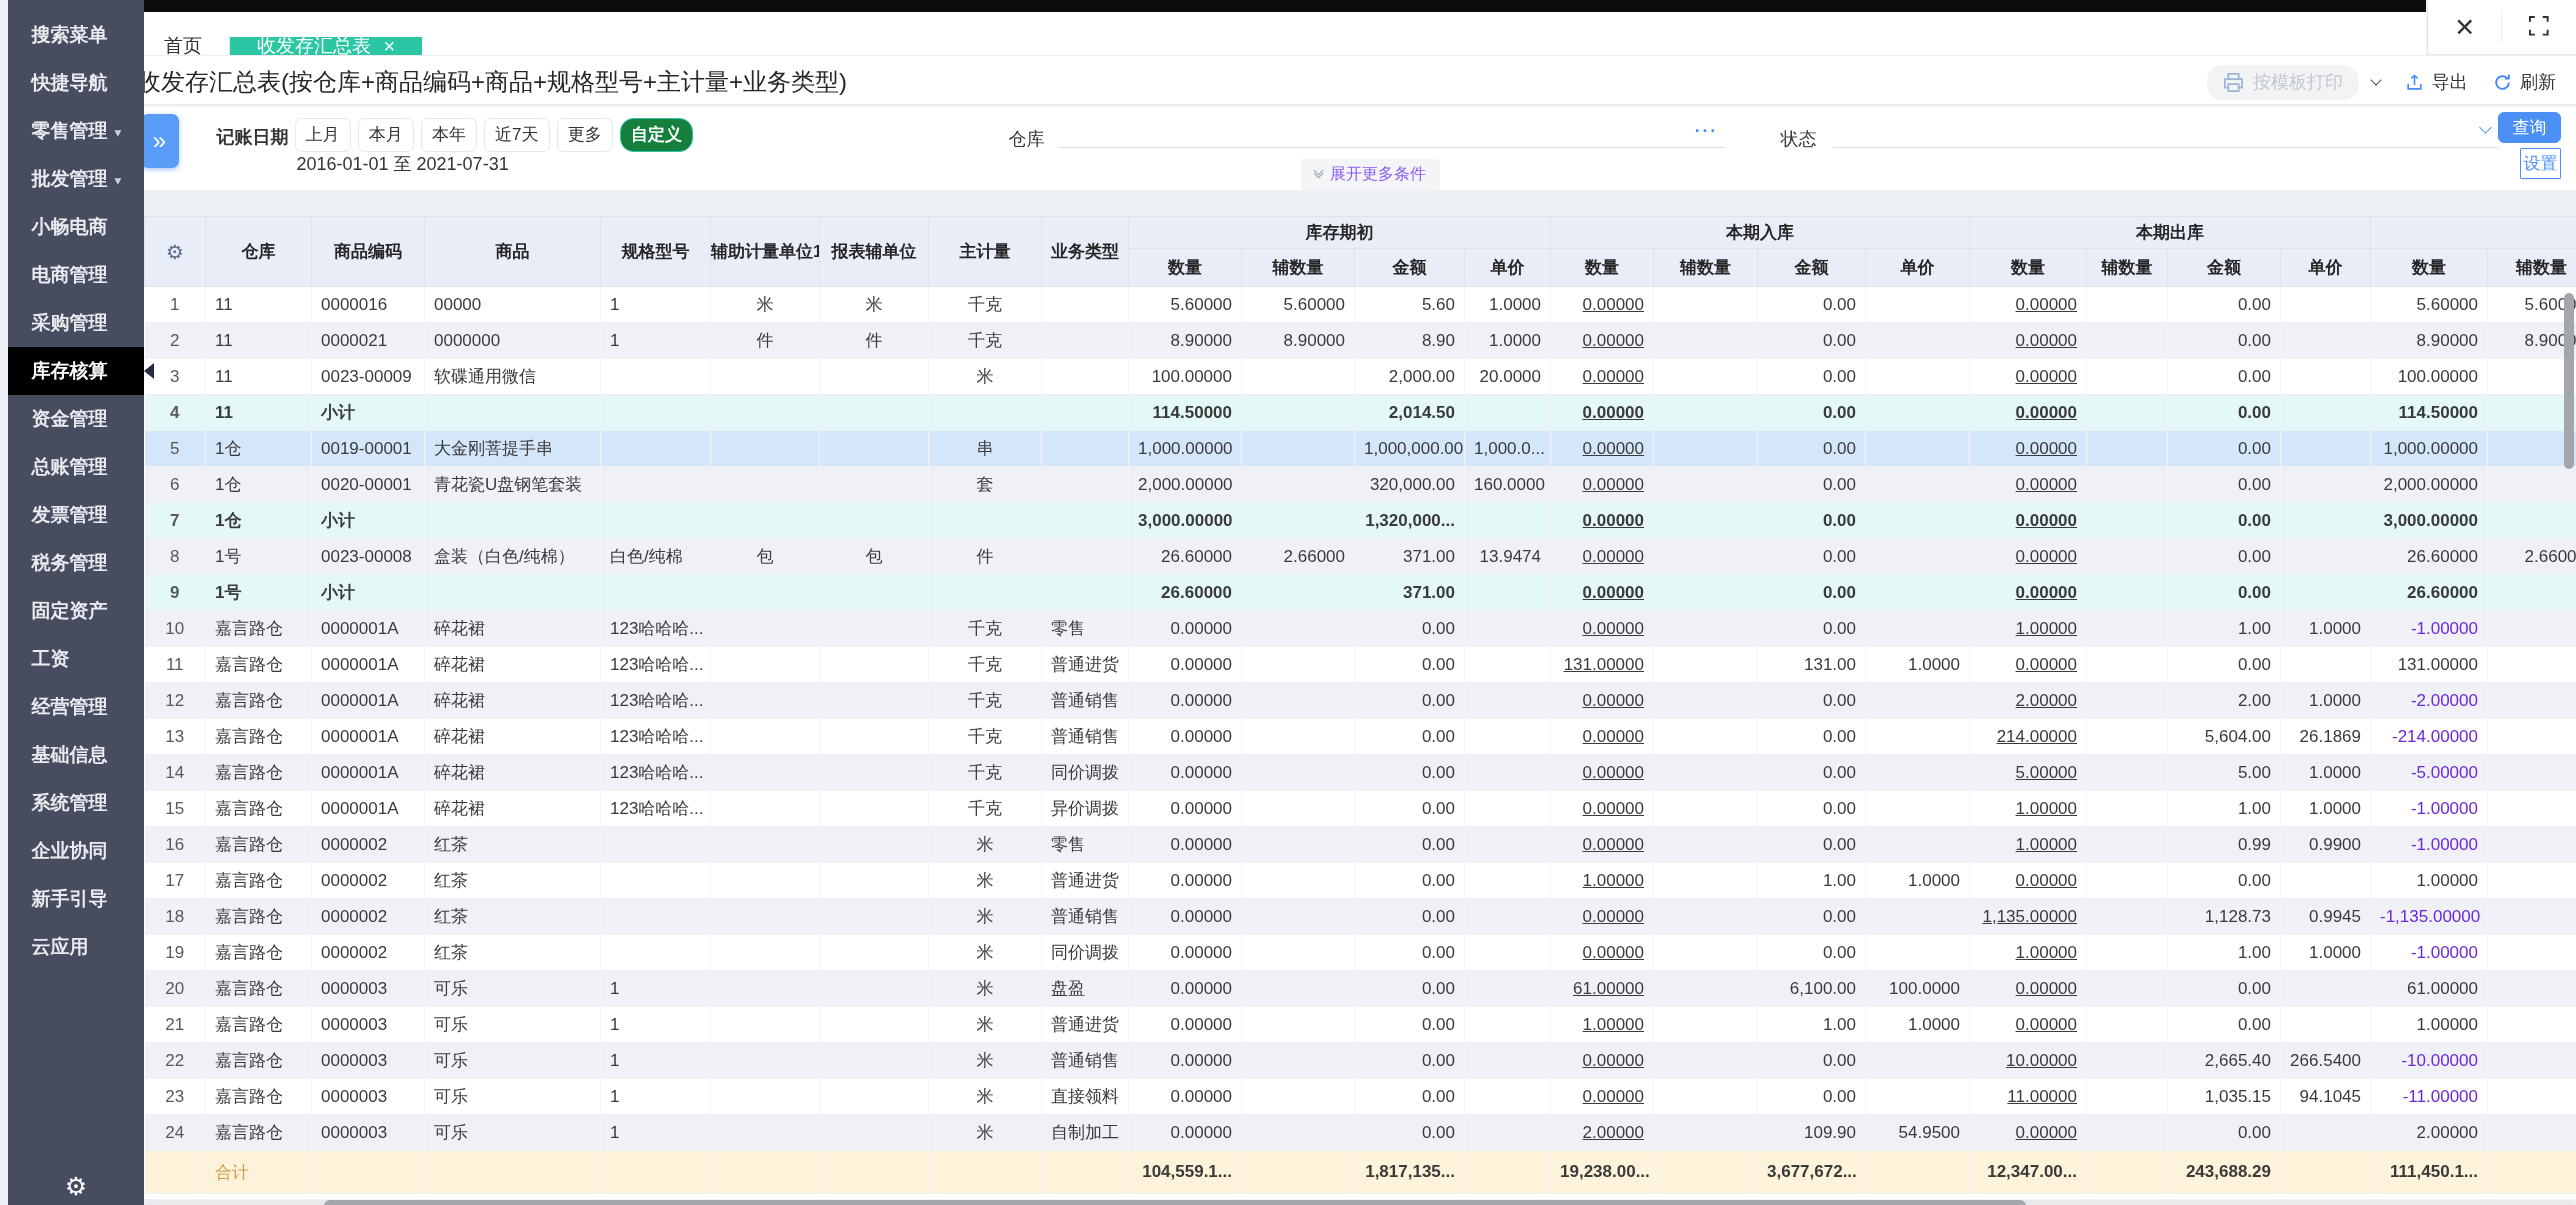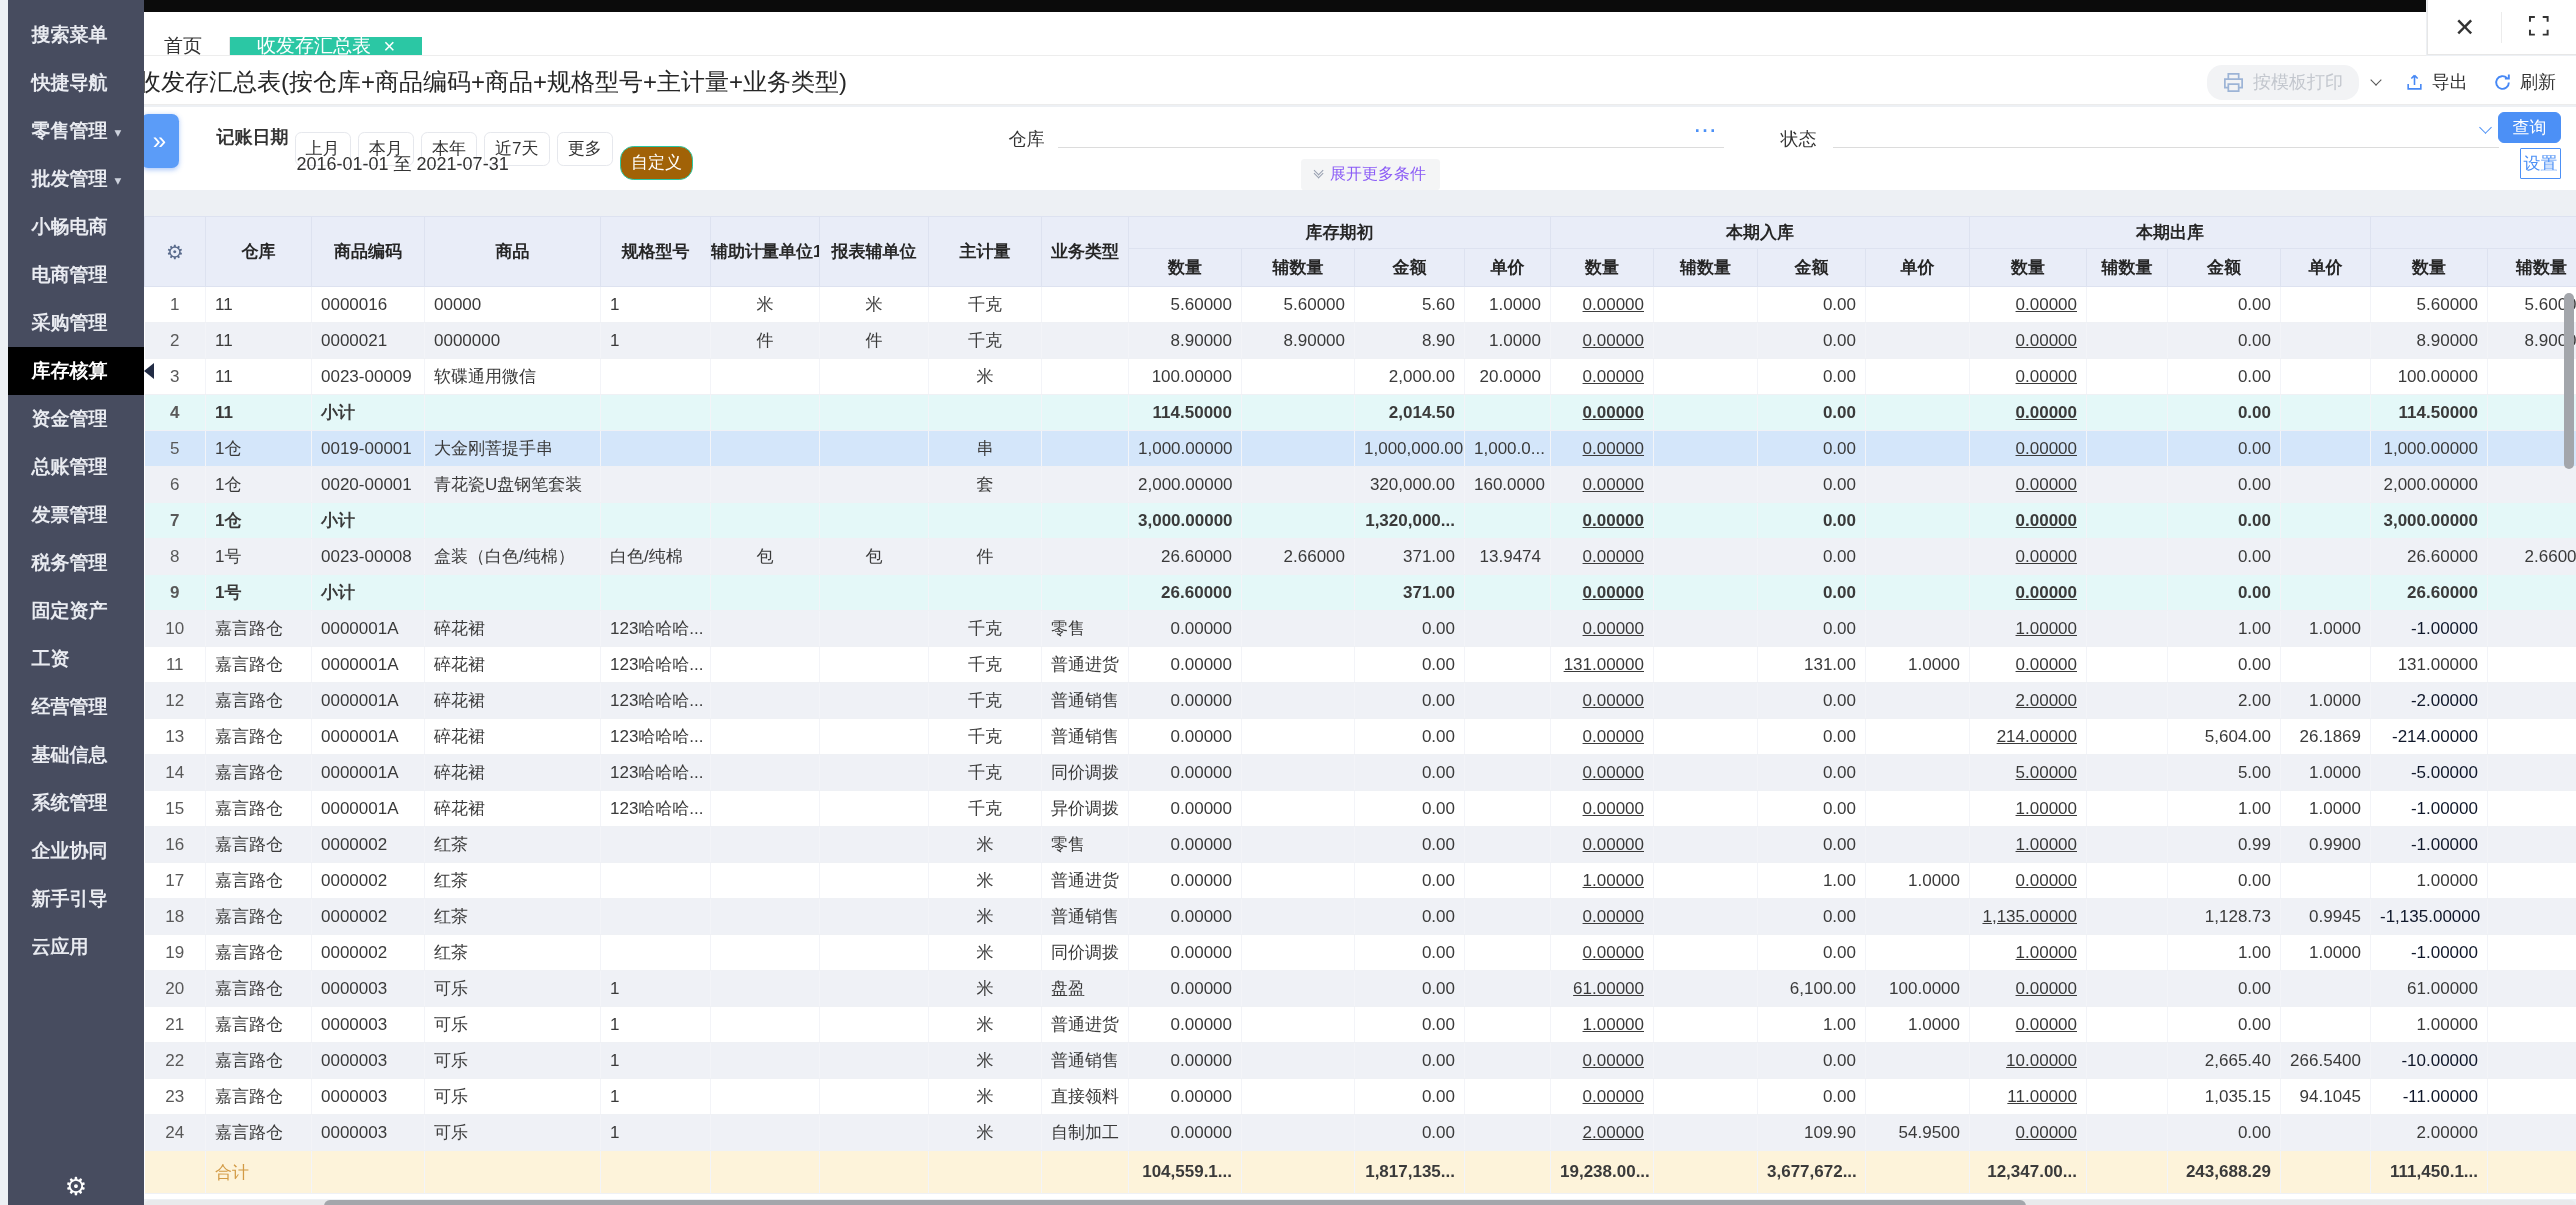--- a/index.html
+++ b/index.html
@@ -45,21 +45,21 @@
 
   
   .filterpanel { position:absolute; left:13.5px; top:107px; width:2445px; height:83px; background:#fff; }
   .collapse-btn { position:absolute; left:10px; top:7.2px; width:38px; height:54px; background:#5b9cf8;
     border-radius:7.2px; color:#fff; font-size:24px; display:flex; align-items:center; justify-content:center;
     cursor:pointer; box-shadow:0 1.8px 5.4px rgba(75,135,240,.45); }
   .f-date-label { position:absolute; left:86px; top:18px; font-size:18px; color:#333; font-weight:bold; }
   .pillrow { position:absolute; left:164px; top:10.8px; display:flex; gap:7.2px; align-items:center; }
   .pill { font-size:17px; color:#333; padding:4.5px 10px; border:0.9px solid #e6e8ed; border-radius:6.3px;
     background:#fff; cursor:pointer; white-space:nowrap; }
-  .pill.custom { background:#a16207; border-color:#2bc7a4; color:#fff; border-radius:13.5px; font-weight:normal;margin-top:28px; }
+  .pill.custom { background:#15803d; border-color:#2bc7a4; color:#fff; border-radius:13.5px; font-weight:bold; }
   .f-date-range { position:absolute; left:166px; top:45px; font-size:18px; color:#333; }
   .f-label { position:absolute; font-size:18px; color:#333; }
   .u-input { position:absolute; border-bottom:0.9px solid #dcdcdc; height:36px; }
   .dots { position:absolute; right:5.4px; top:9px; color:#4c90f6; font-size:18px; font-weight:bold;
     letter-spacing:1.8px; cursor:pointer; }
   .bluechev { position:absolute; right:9px; top:10.8px; width:9px; height:9px;
     border-right:1.8px solid #4c90f6; border-bottom:1.8px solid #4c90f6; transform:rotate(45deg); cursor:pointer; }
   .query-btn { position:absolute; right:14.4px; top:5.4px; width:63px; height:31px; background:#4c90f6;
     border:0.9px solid #4c90f6; color:#fff; font-size:17px; border-radius:6px; cursor:pointer; }
   .settings-btn { position:absolute; right:14.4px; top:41px; width:41px; height:31px; background:#fff;
@@ -83,21 +83,21 @@
   td.rn { text-align:center; color:#595959; }
   td.lft { text-align:left; }
   td.ctr { text-align:center; }
   td.num { text-align:right; }
   tr.even td { background:#eff1f6; }
   tr.subtotal td { background:#e4f8f8; font-weight:bold; }
   tr.selected td { background:#d4e6fa; }
   tr.totalrow td { background:#fdf3da; font-weight:bold; height:43px; }
   tr.totalrow td.tlabel { color:#d29a45; font-weight:normal; }
   .lnk { text-decoration:underline; cursor:pointer; }
-  .neg { color:#0f172a; }
+  .neg { color:#6d28d9; }
   .gearico { font-size:20px; color:#5a6b8c; cursor:pointer; }
 
   .hscroll { position:absolute; left:27px; top:1200px; width:2432px; height:11.7px; background:#e9eaec;
     border-radius:6.3px; }
   .hthumb { position:absolute; left:180px; top:0; width:1702px; height:11.7px; background:#a3a6ab;
     border-radius:6.3px; cursor:pointer; }
   .vthumb { position:absolute; right:1.8px; top:77px; width:10px; height:176px; background:#a3a6ab;
     border-radius:5.4px; cursor:pointer; }
 </style>
 </head>

